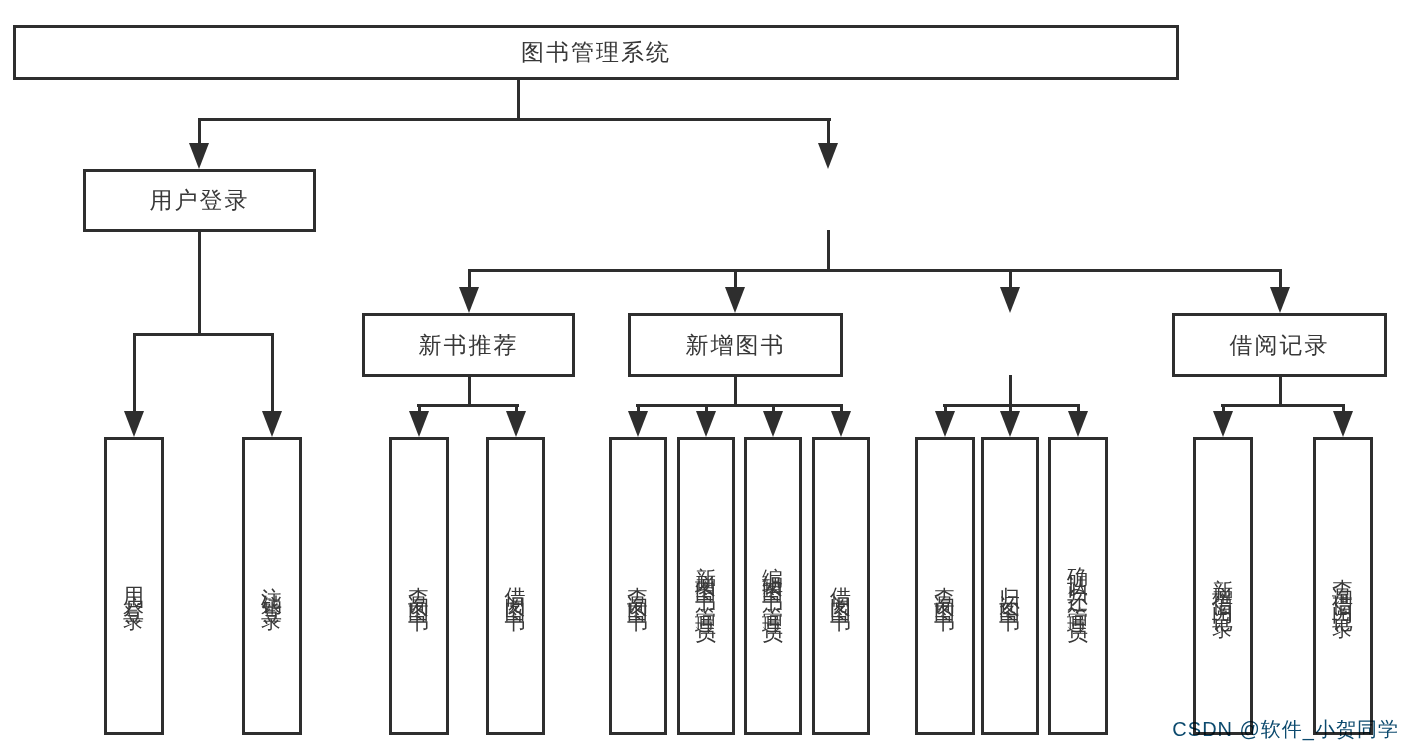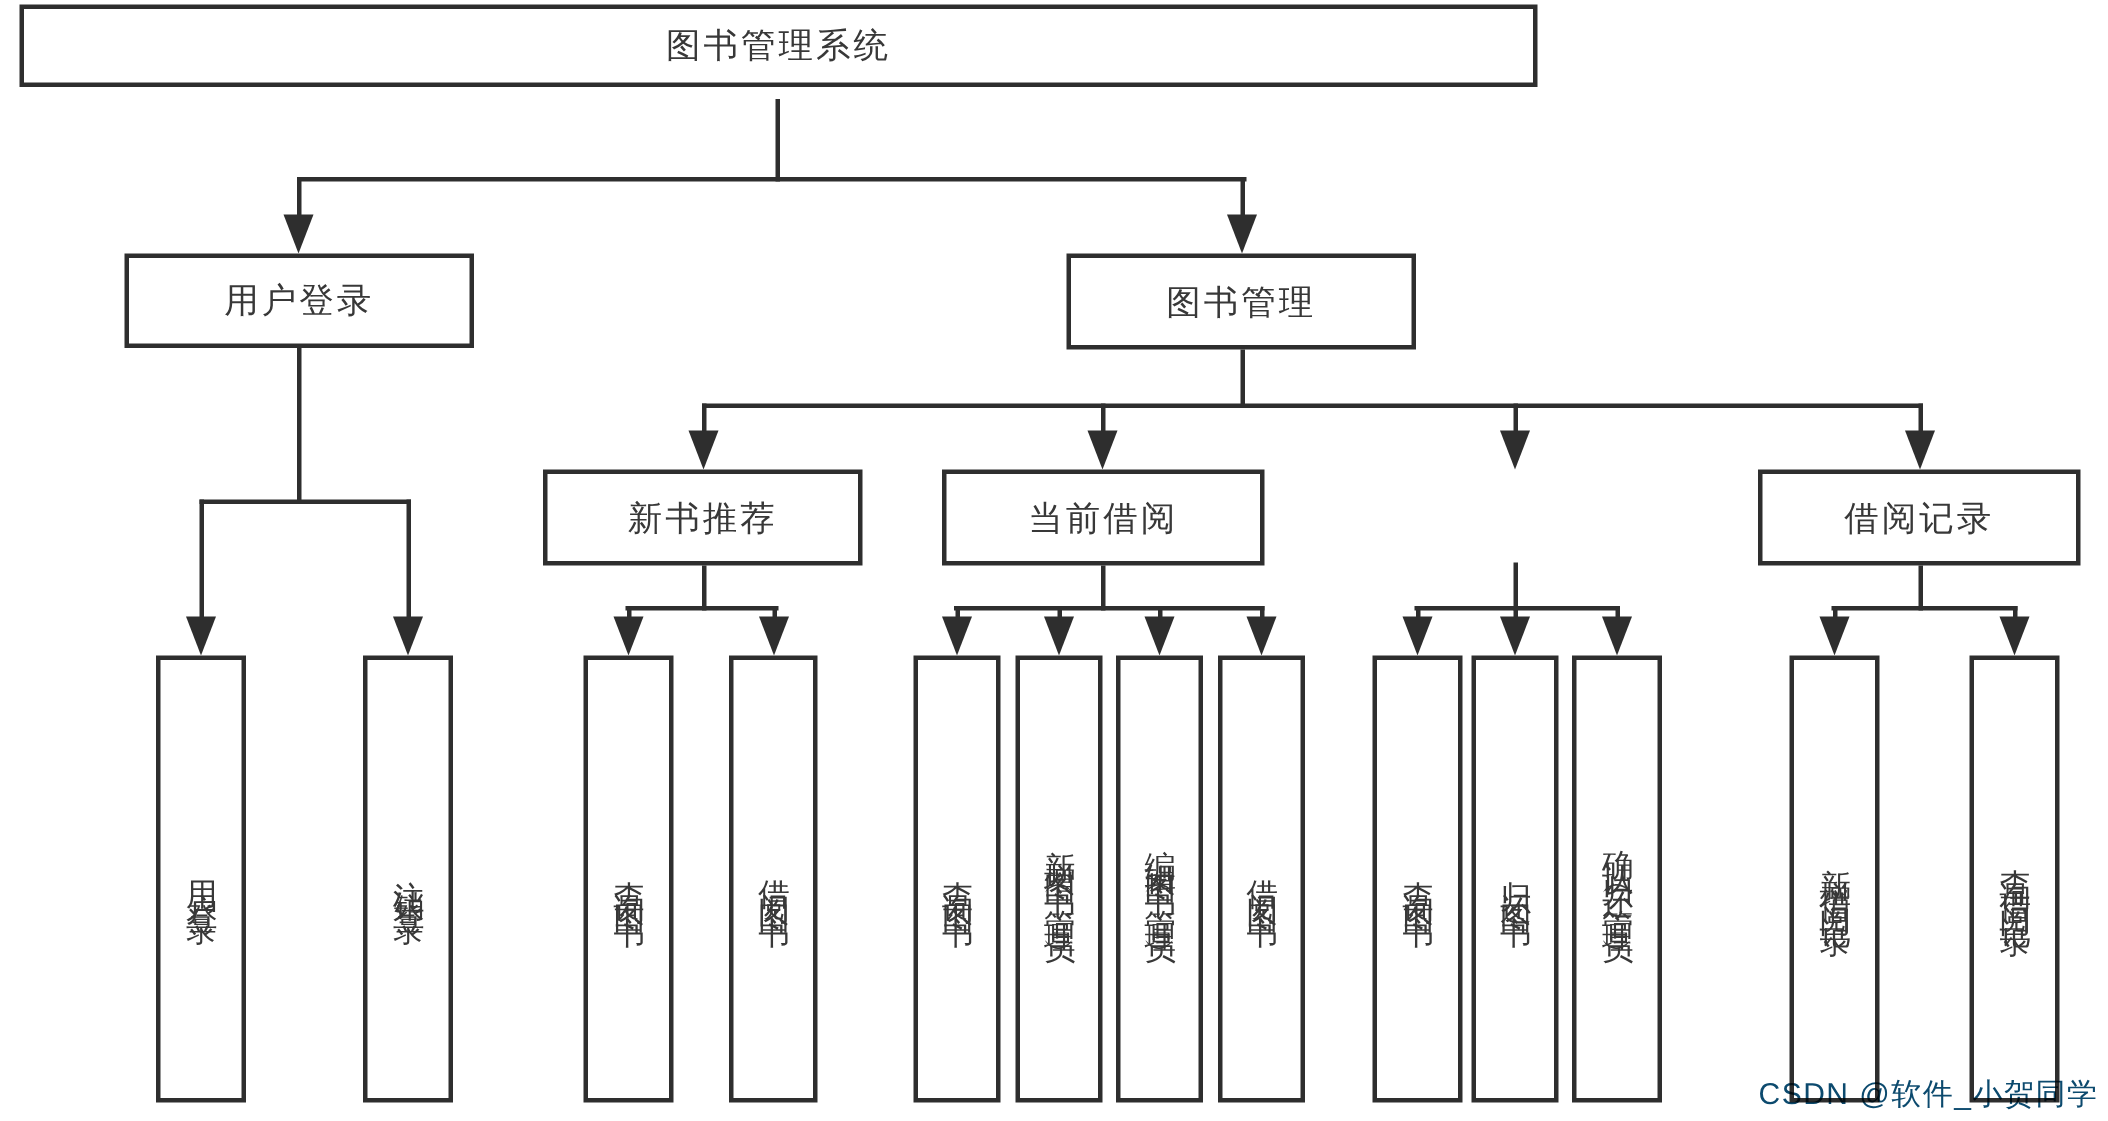--- a/index.html
+++ b/index.html
@@ -105,27 +105,26 @@
   <div class="vline" style="left:1077px;top:404px;height:10px"></div>
   <div class="arrow" style="left:1068px;top:411px"></div>
 
   <div class="vline" style="left:1279px;top:375px;height:32px"></div>
   <div class="hline" style="left:1221px;top:404px;width:124px"></div>
   <div class="vline" style="left:1222px;top:404px;height:10px"></div>
   <div class="arrow" style="left:1213px;top:411px"></div>
   <div class="vline" style="left:1342px;top:404px;height:10px"></div>
   <div class="arrow" style="left:1333px;top:411px"></div>
 
-  <div class="box hbox" style="left:13px;top:3px;width:1012px;height:55px">图书管理系统</div>
+  <div class="box hbox" style="left:13px;top:25px;width:1166px;height:55px">图书管理系统</div>
 
   <div class="box hbox" style="left:83px;top:169px;width:233px;height:63px">用户登录</div>
-  <div class="box hbox" style="left:711px;top:169px;width:233px;height:64px">图书管理</div>
 
   <div class="box hbox" style="left:362px;top:313px;width:213px;height:64px">新书推荐</div>
-  <div class="box hbox" style="left:628px;top:313px;width:215px;height:64px">当前借阅</div>
+  <div class="box hbox" style="left:628px;top:313px;width:215px;height:64px">新增图书</div>
   <div class="box hbox" style="left:1172px;top:313px;width:215px;height:64px">借阅记录</div>
 
   <div class="box vbox" style="left:104px;top:437px;width:60px;height:298px">
     <span class="vtext">用户登录</span>
   </div>
   <div class="box vbox" style="left:242px;top:437px;width:60px;height:298px">
     <span class="vtext">注销登录</span>
   </div>
 
   <div class="box vbox" style="left:389px;top:437px;width:60px;height:298px">

